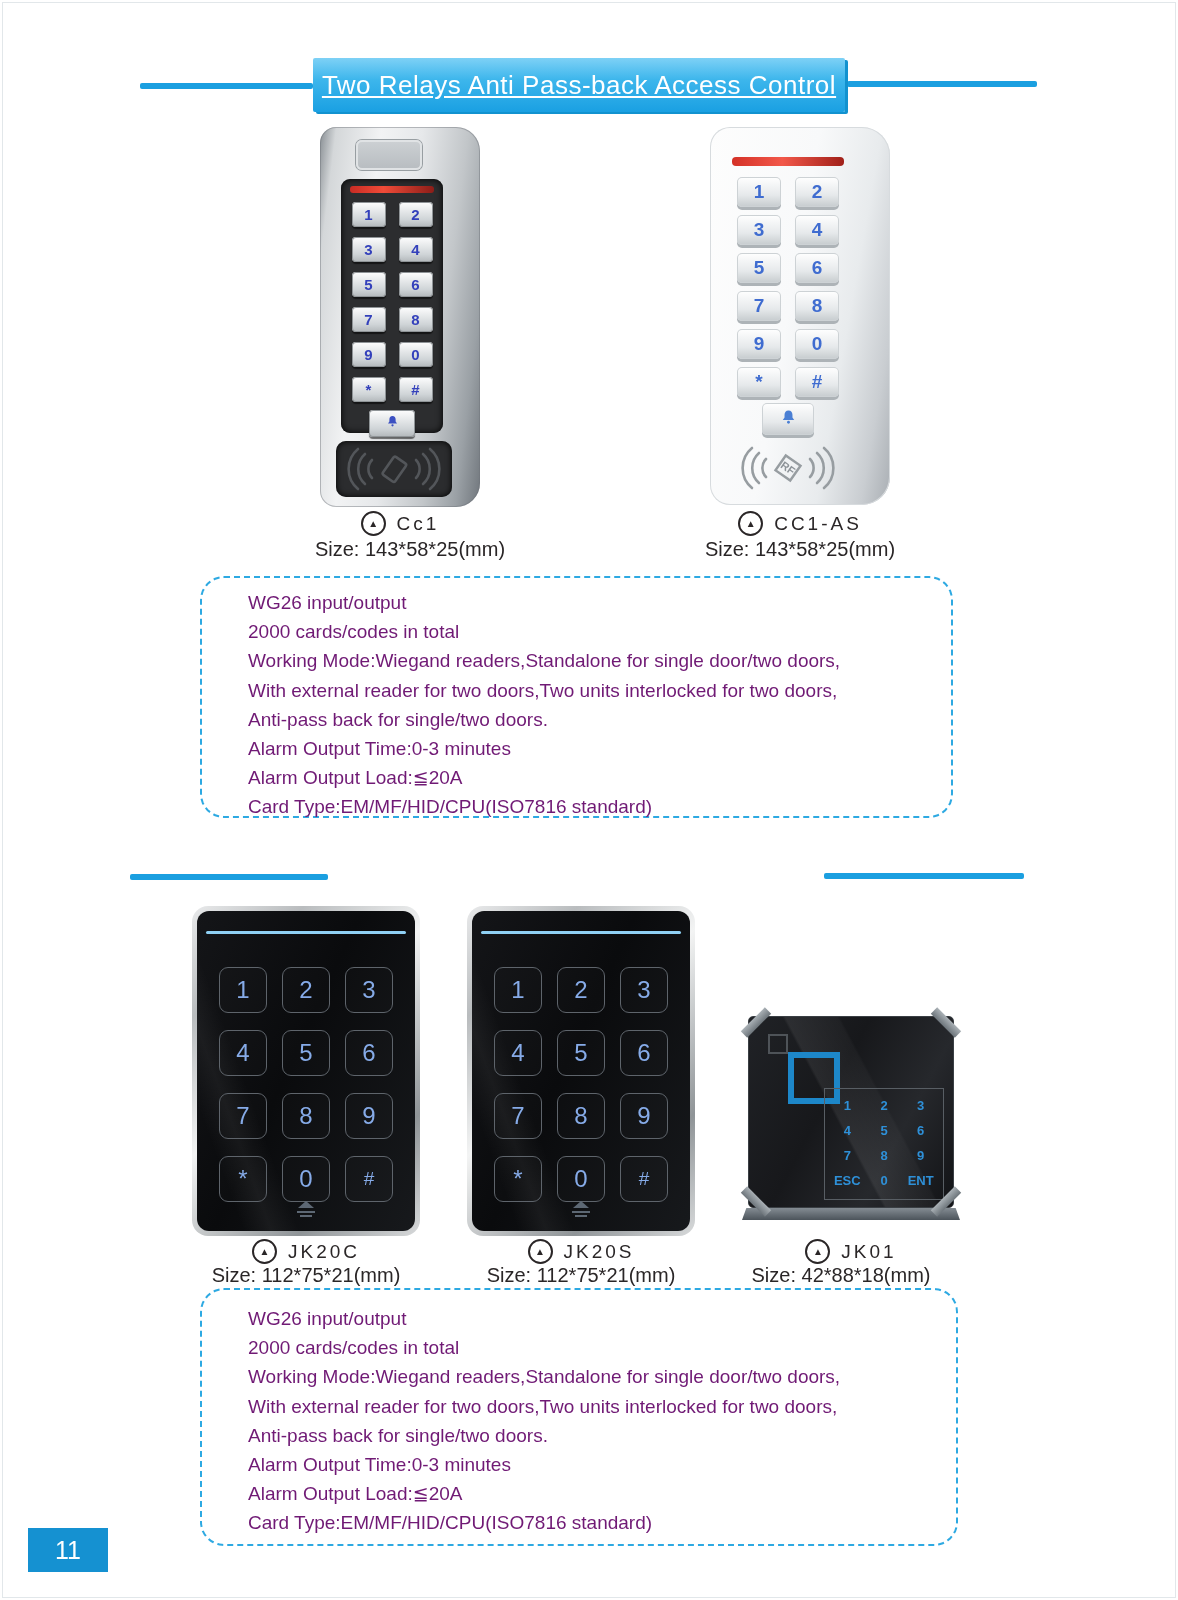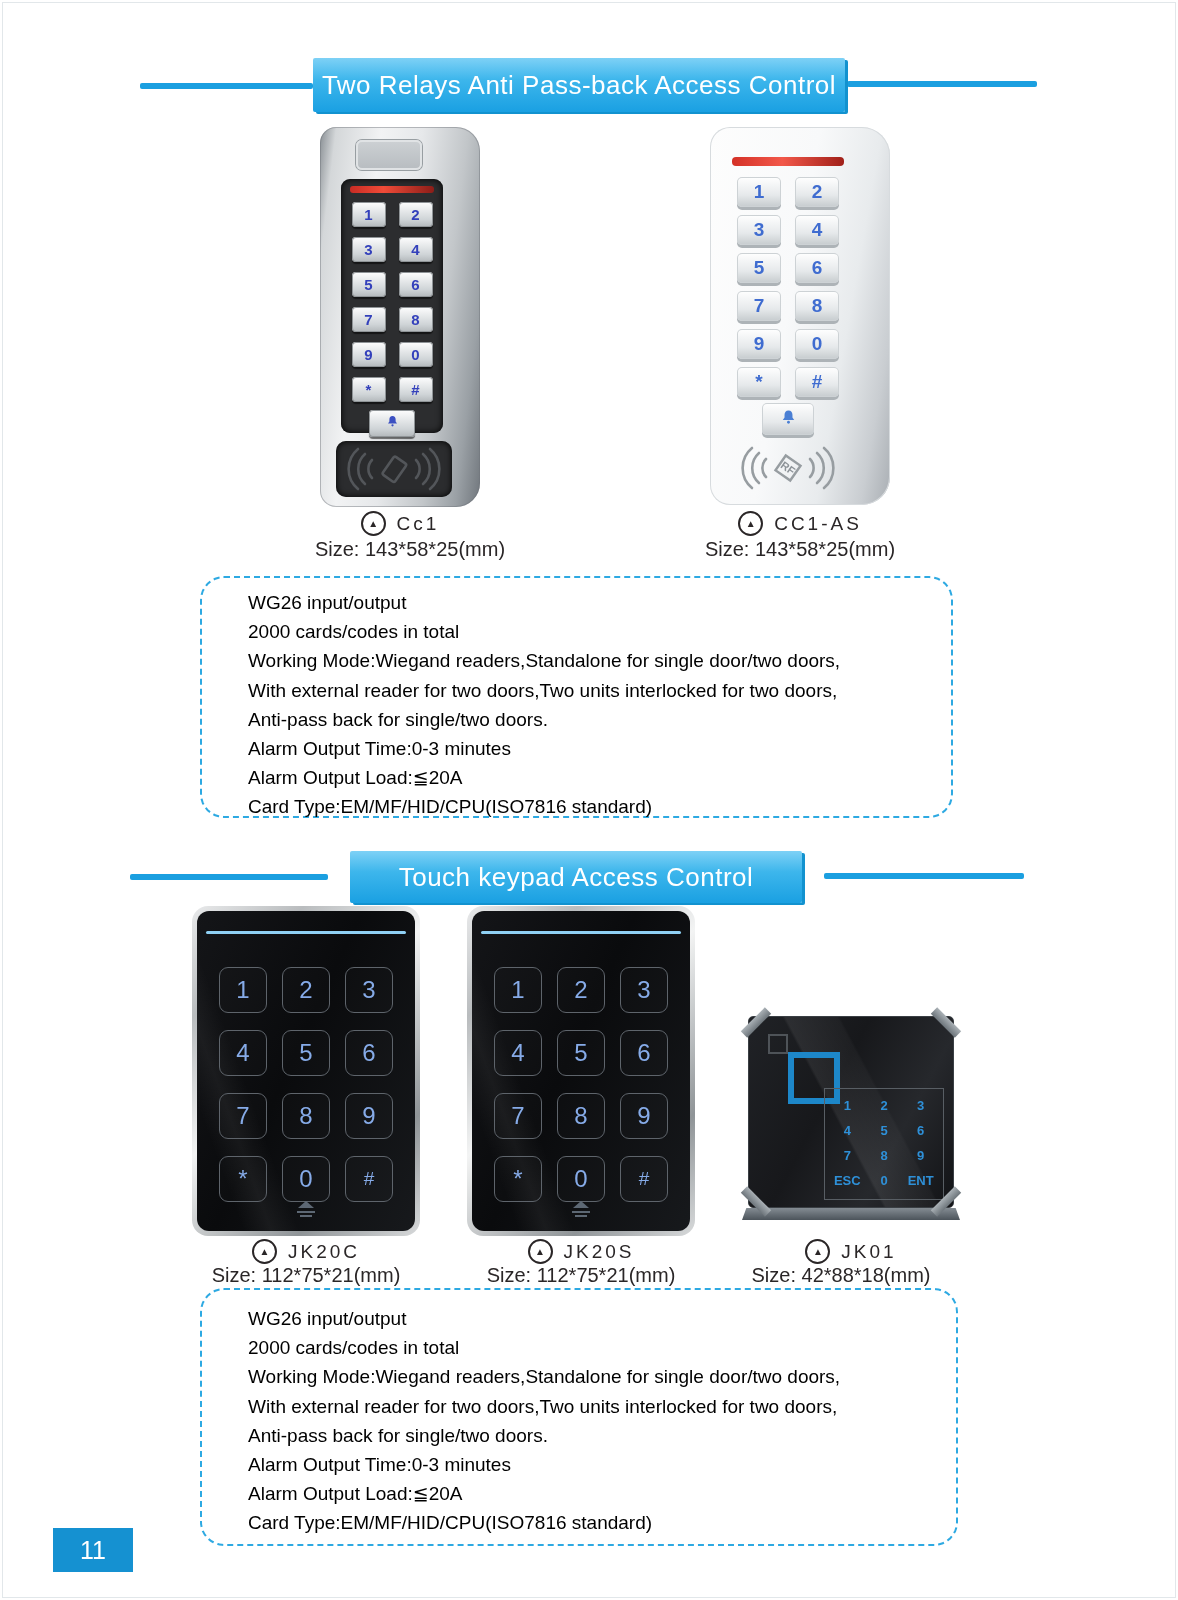--- a/index.html
+++ b/index.html
@@ -4,40 +4,40 @@
 <style>
   html,body{margin:0;padding:0;background:#fff;}
   .page{position:relative;width:1178px;height:1600px;background:#ffffff;overflow:hidden;
         font-family:"Liberation Sans","DejaVu Sans",sans-serif;color:#2a2627;}
   .frame{position:absolute;inset:2px;border:1px solid #e2e7ea;pointer-events:none;}
 
   
   .banner{position:absolute;display:flex;align-items:center;justify-content:center;
           color:#fff;font-size:26px;letter-spacing:.5px;
           background:linear-gradient(180deg,#7ed1f6 0%,#3db6ec 40%,#1aa0e2 100%);
-          box-shadow:3px 2px 0 #1292cf;border-radius:2px;}
+          box-shadow:3px 2px 0 #1292cf;border-radius:2px;text-decoration:underline;}
   .banner-1{left:313px;top:58px;width:532px;height:54px;}
   .banner-2{left:350px;top:851px;width:452px;height:52px;}
   .hline{position:absolute;height:6px;background:#1b9fe0;border-radius:2px;}
   .hl-1l{left:140px;top:83px;width:173px;}
   .hl-1r{left:847px;top:81px;width:190px;}
   .hl-2l{left:130px;top:874px;width:198px;}
   .hl-2r{left:824px;top:873px;width:200px;}
 
   
   .model-label{position:absolute;display:flex;align-items:center;justify-content:center;gap:11px;
                font-size:19px;letter-spacing:3px;color:#2a2627;}
   .tri-circle{width:21px;height:21px;border:2px solid #2a2627;border-radius:50%;
               display:flex;align-items:center;justify-content:center;font-size:10px;letter-spacing:0;}
   .size-label{position:absolute;font-size:20px;color:#2a2627;text-align:center;}
 
   
   .specbox{position:absolute;border:2px dashed #2da9e2;border-radius:24px;
            padding:10px 0 0 46px;box-sizing:border-box;}
-  .spec-line{font-size:19px;line-height:29.2px;color:#000000;white-space:nowrap;}
+  .spec-line{font-size:19px;line-height:29.2px;color:#701a75;white-space:nowrap;}
 
   
   .cc1{position:absolute;left:320px;top:127px;width:160px;height:380px;}
   .cc1-body{position:absolute;inset:0;border-radius:16px 24px 24px 16px;
      background:linear-gradient(97deg,#878d92 0%,#d4d7d9 8%,#f2f3f4 30%,#e6e8ea 50%,#c2c6c9 72%,#9aa0a5 88%,#70767c 100%);
      box-shadow:inset 0 0 0 1px rgba(110,116,122,.45);}
   .cc1-sensor{position:absolute;left:36px;top:13px;width:66px;height:30px;border-radius:6px;
      background:linear-gradient(180deg,#cdd1d4,#b7bcc0);box-shadow:inset 0 0 0 2px #e0e3e5,0 0 0 1px #989ea2;}
   .cc1-panel{position:absolute;left:21px;top:52px;width:102px;height:254px;border-radius:9px;
      background:#2c2d2f;box-shadow:inset 0 0 7px #000;}
@@ -117,21 +117,21 @@
      background:linear-gradient(180deg,#848c93,#4c545b);clip-path:polygon(2% 0,98% 0,100% 100%,0 100%);}
   .jk01-sq-small{position:absolute;left:22px;top:20px;width:16px;height:16px;border:2px solid #4e5358;}
   .jk01-sq-blue{position:absolute;left:42px;top:38px;width:40px;height:40px;border:6px solid #1d87c9;}
   .jk01-zone{position:absolute;left:78px;top:74px;width:118px;height:110px;border:1px solid #585e64;z-index:1;}
   .jk01-grid{position:absolute;inset:4px 4px;display:grid;grid-template-columns:repeat(3,1fr);
      grid-auto-rows:25px;align-items:center;justify-items:center;}
   .jk01-cell{color:#2e90d8;font-weight:bold;font-size:13px;}
 
   
   .pagenum{position:absolute;left:28px;top:1528px;width:80px;height:44px;background:#1591d1;
-     color:#fff;font-size:25px;display:flex;align-items:center;justify-content:center;margin-left:25px;}
+     color:#fff;font-size:25px;display:flex;align-items:center;justify-content:center;}
 </style>
 </head>
 <body>
 
 <div class="page">
   <div class="frame"></div>
 
   <div class="hline hl-1l"></div>
   <div class="hline hl-1r"></div>
   <div class="banner banner-1">
@@ -239,23 +239,20 @@
     <div class="spec-line">Working Mode:Wiegand readers,Standalone for single door/two doors,</div>
     <div class="spec-line">With external reader for two doors,Two units interlocked for two doors,</div>
     <div class="spec-line">Anti-pass back for single/two doors.</div>
     <div class="spec-line">Alarm Output Time:0-3 minutes</div>
     <div class="spec-line">Alarm Output Load:≦20A</div>
     <div class="spec-line">Card Type:EM/MF/HID/CPU(ISO7816 standard)</div>
   </div>
 
   <div class="hline hl-2l"></div>
   <div class="hline hl-2r"></div>
-  <div class="banner banner-2">
-    <span>Touch keypad Access Control</span>
-  </div>
 
   <div class="jk20 jk20c">
     <div class="jk-rim">
       <div class="jk-face">
         <div class="jk-line"></div>
         <div class="jk-keys">
           <div class="tkey">1</div>
           <div class="tkey">2</div>
           <div class="tkey">3</div>
           <div class="tkey">4</div>

